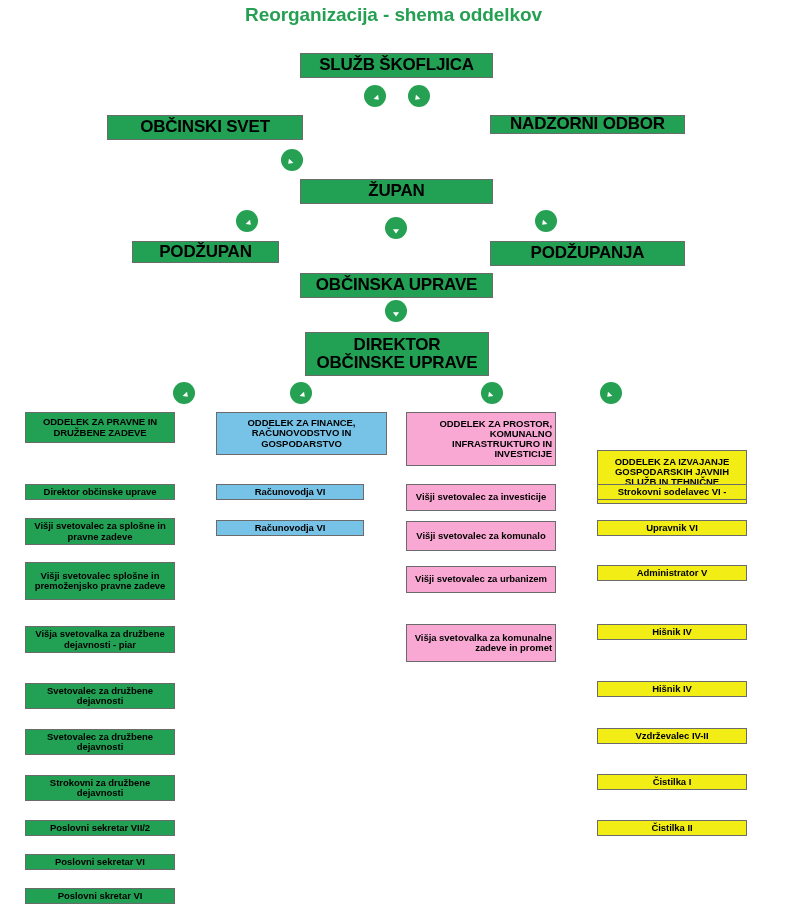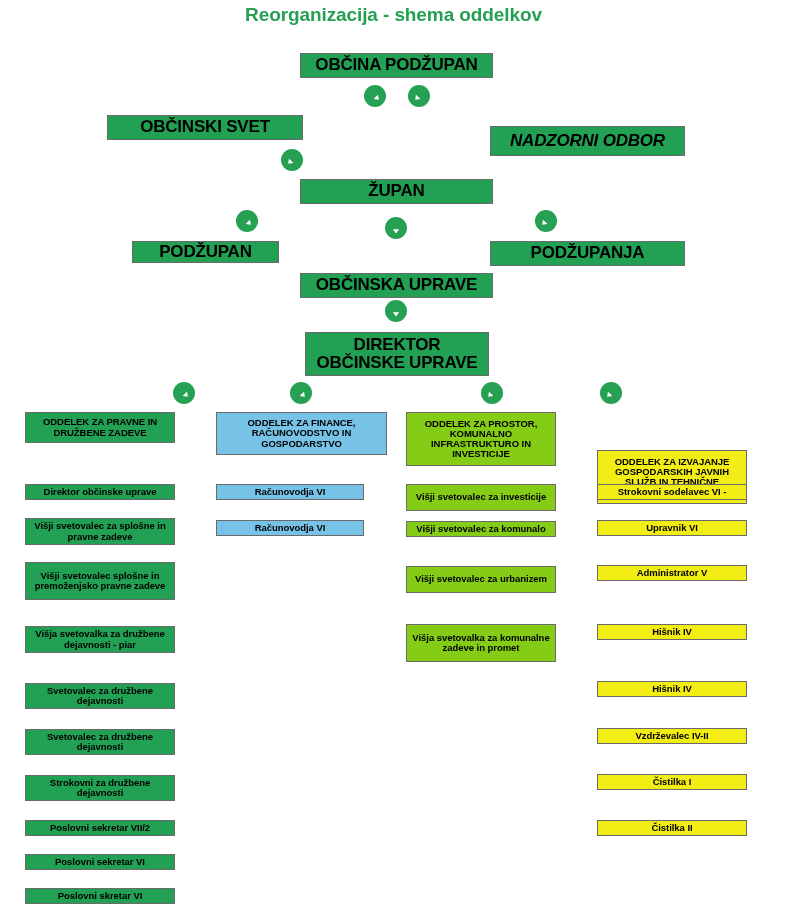--- a/index.html
+++ b/index.html
@@ -59,21 +59,21 @@
   }
   
   .node.leaf {
     font-size: 9.5px;
     font-weight: bold;
     padding: 1px 3px;
     letter-spacing: -0.05px;
   }
   .c-green  { background: #22a053; }
   .c-blue   { background: #77c3e8; }
-  .c-gold   { background: #84cc16; }
+  .c-gold   { background: #f9a8d4; text-align: right; }
   .c-yellow { background: #f2ed14; }
 
   .arrow {
     position: absolute;
     width: 22px;
     height: 22px;
     border-radius: 50%;
     background: #26a153;
     display: flex;
     align-items: center;
@@ -84,38 +84,38 @@
   .arrow.dr svg { transform: rotate(45deg); }
 </style>
 </head>
 <body>
 
 <div id="chart-root">
 
   <div class="title">Reorganizacija - shema oddelkov</div>
 
   <div class="node lvl-top c-green" style="left:300px; top:53px; width:193px; height:25px;">
-    <span>OBČINA PODŽUPAN</span>
+    <span>SLUŽB ŠKOFLJICA</span>
   </div>
 
   <div class="arrow dl" style="left:364px; top:85px;">
     <svg width="12" height="12" viewBox="0 0 12 12">
         <path d="M6 0.6 L6 7.2 L9.1 7.2 L6 11.4 L2.9 7.2 L6 7.2 Z" fill="#ffffff"></path>
       </svg>
   </div>
   <div class="arrow dr" style="left:408px; top:85px;">
     <svg width="12" height="12" viewBox="0 0 12 12">
         <path d="M6 0.6 L6 7.2 L9.1 7.2 L6 11.4 L2.9 7.2 L6 7.2 Z" fill="#ffffff"></path>
       </svg>
   </div>
 
   <div class="node lvl-top c-green" style="left:107px; top:115px; width:196px; height:25px;">
     <span>OBČINSKI SVET</span>
   </div>
-  <div class="node lvl-top c-green" style="left:490px; top:126px; width:195px; height:30px;font-style:italic;">
+  <div class="node lvl-top c-green" style="left:490px; top:115px; width:195px; height:19px;">
     <span>NADZORNI ODBOR</span>
   </div>
 
   <div class="arrow dr" style="left:281px; top:149px;">
     <svg width="12" height="12" viewBox="0 0 12 12">
         <path d="M6 0.6 L6 7.2 L9.1 7.2 L6 11.4 L2.9 7.2 L6 7.2 Z" fill="#ffffff"></path>
       </svg>
   </div>
 
   <div class="node lvl-top c-green" style="left:300px; top:179px; width:193px; height:25px;">
@@ -224,21 +224,21 @@
   <div class="node leaf c-blue" style="left:216px; top:520px; width:148px; height:16px;">
     <span>Računovodja VI</span>
   </div>
 
   <div class="node dept c-gold" style="left:406px; top:412px; width:150px; height:54px;">
     <span>ODDELEK ZA PROSTOR, KOMUNALNO INFRASTRUKTURO IN INVESTICIJE</span>
   </div>
   <div class="node leaf c-gold" style="left:406px; top:484px; width:150px; height:27px;">
     <span>Višji svetovalec za investicije</span>
   </div>
-  <div class="node leaf c-gold" style="left:406px; top:521px; width:150px; height:16px;">
+  <div class="node leaf c-gold" style="left:406px; top:521px; width:150px; height:30px;">
     <span>Višji svetovalec za komunalo</span>
   </div>
   <div class="node leaf c-gold" style="left:406px; top:566px; width:150px; height:27px;">
     <span>Višji svetovalec za urbanizem</span>
   </div>
   <div class="node leaf c-gold" style="left:406px; top:624px; width:150px; height:38px;">
     <span>Višja svetovalka za komunalne zadeve in promet</span>
   </div>
 
   <div class="node dept c-yellow" style="left:597px; top:412px; width:150px; height:54px;margin-top:38px;">

